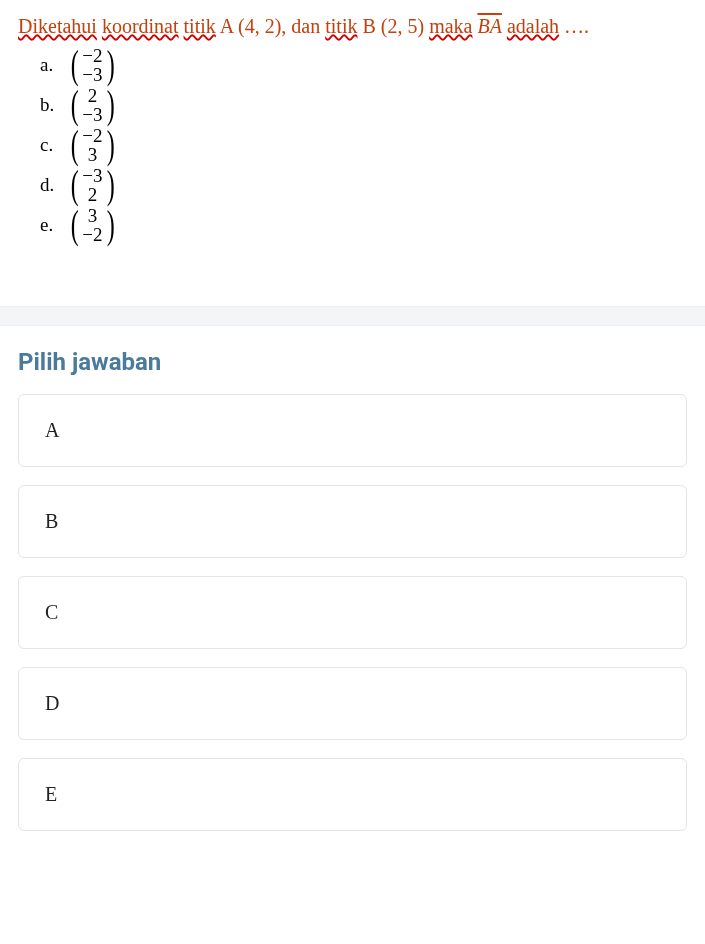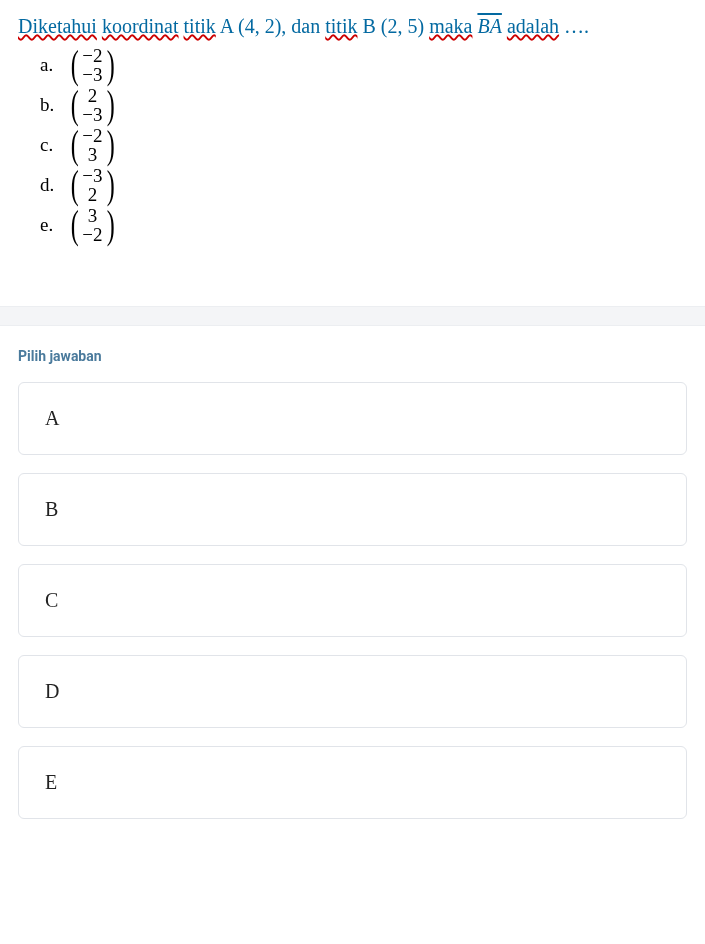--- a/index.html
+++ b/index.html
@@ -11,21 +11,21 @@
       font-family: "Times New Roman", serif;
       background: #ffffff;
       width: 705px;
       padding: 0;
     }
     .question-area {
       padding: 12px 18px 30px 18px;
     }
     .question-text {
       font-size: 20px;
-      color: #0369a1;
+      color: #c2410c;
       line-height: 1.4;
     }
     .wavy-red {
       text-decoration: underline wavy #c00;
       text-decoration-thickness: 1.5px;
       text-underline-offset: 1px;
     }
     .overline {
       text-decoration: overline;
       font-style: italic;
@@ -71,21 +71,21 @@
       background: #f4f5f7;
       margin-top: 30px;
       border-top: 1px solid #eceef1;
       border-bottom: 1px solid #eceef1;
     }
     .answer-section {
       padding: 22px 18px 18px 18px;
     }
     .answer-heading {
       font-family: -apple-system, "Segoe UI", Roboto, Arial, sans-serif;
-      font-size: 14px;
+      font-size: 24px;
       font-weight: 700;
       color: #4a7a9c;
       margin-bottom: 18px;
     }
     .answer-option {
       font-family: "Times New Roman", serif;
       background: #ffffff;
       border: 1px solid #e1e4e9;
       border-radius: 6px;
       padding: 24px 26px;

